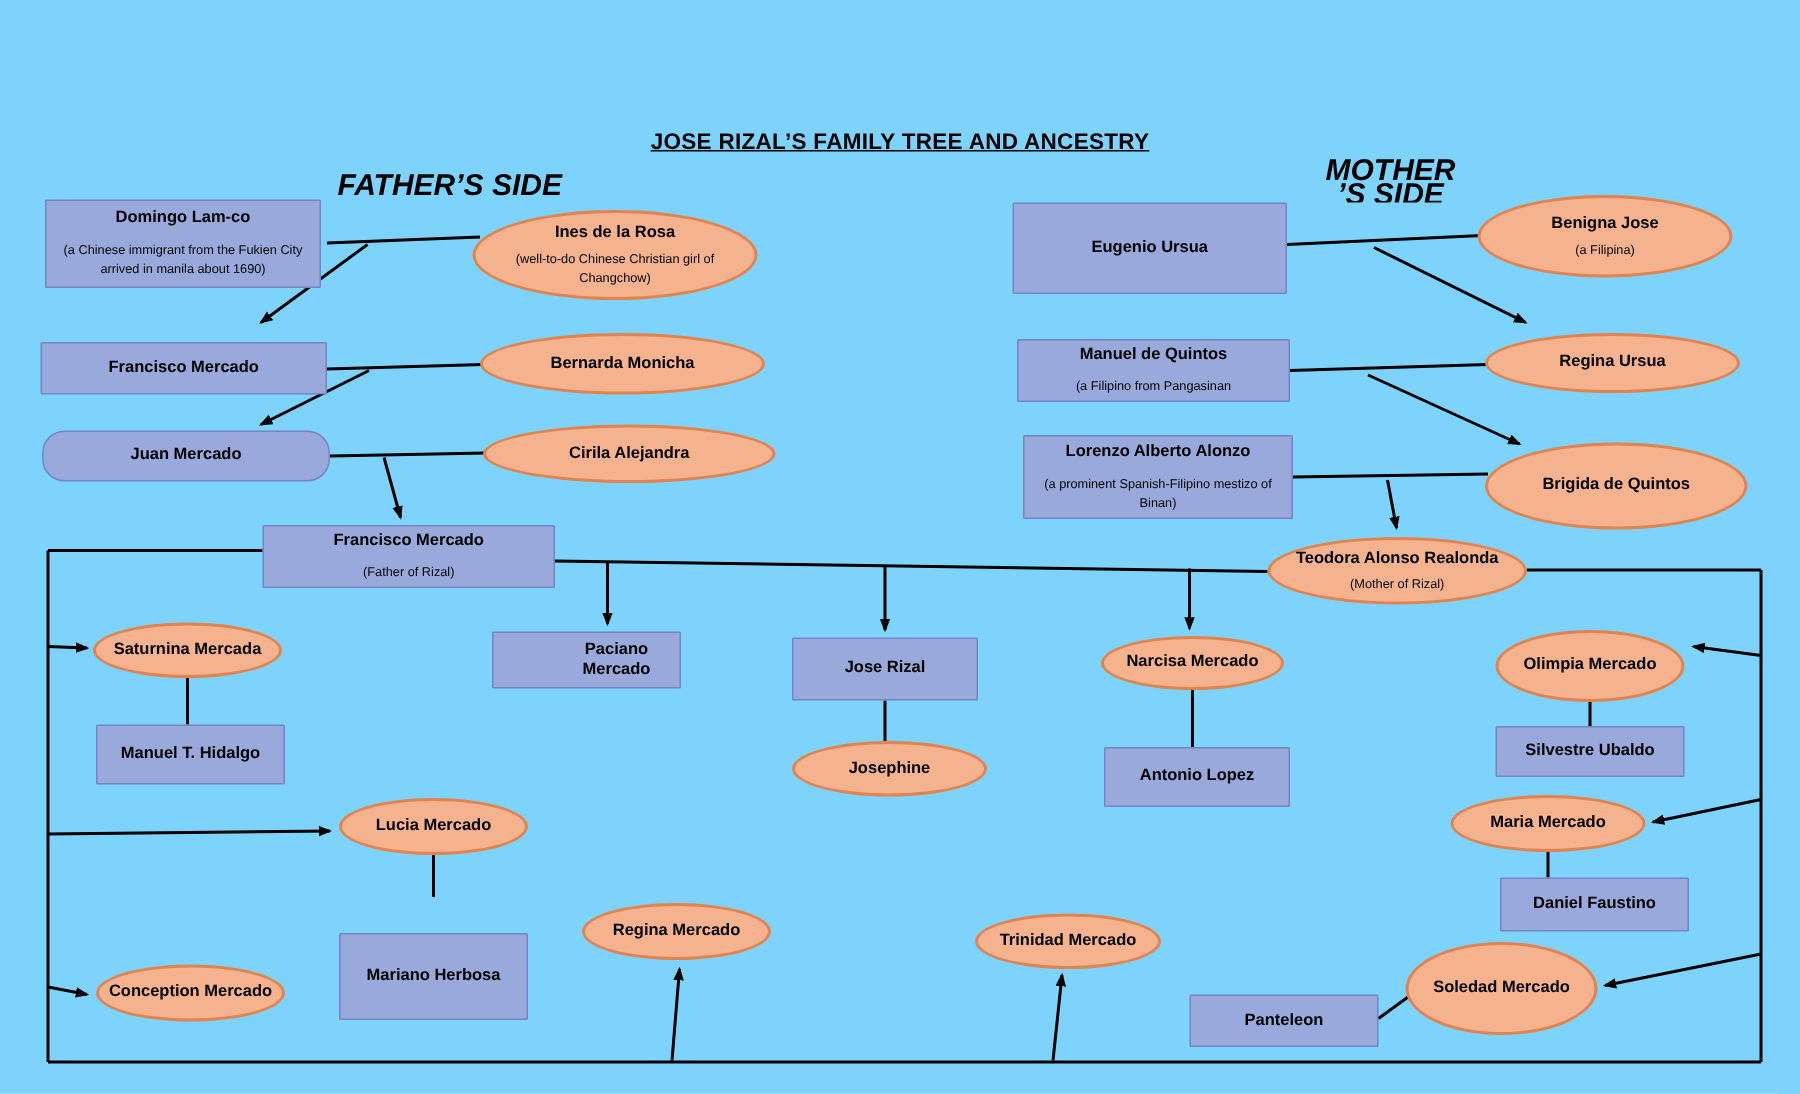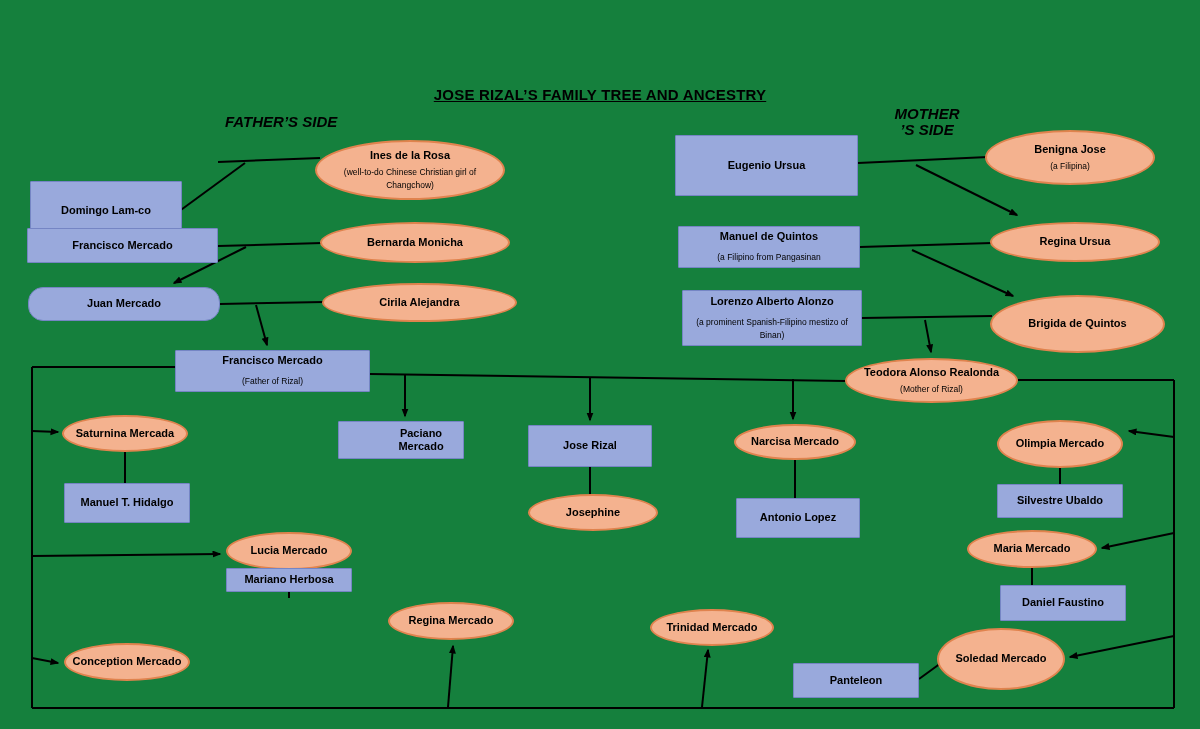--- a/index.html
+++ b/index.html
@@ -1,20 +1,20 @@
 <!DOCTYPE html>
 <html><head>
 <meta charset="utf-8">
 <style>
   html,body{margin:0;padding:0;}
   body{width:1200px;height:729px;background:#ffffff;font-family:"Liberation Sans",sans-serif;color:#000;}
-  .page{position:relative;width:1200px;height:729px;overflow:hidden;background:#15803d;}
+  .page{position:relative;width:1200px;height:729px;overflow:hidden;background:#7dd3fc;}
   .page-title{position:absolute;left:0;right:0;top:86px;margin:0;text-align:center;
     font-size:15px;font-weight:bold;text-decoration:underline;letter-spacing:.2px;}
-  .side-label{position:absolute;font-size:15px;font-weight:bold;font-style:italic;}
+  .side-label{position:absolute;font-size:20px;font-weight:bold;font-style:italic;}
   .side-label.father{left:225px;top:113px;}
   .side-label.mother{left:872px;top:106px;width:110px;text-align:center;height:29px;overflow:hidden;line-height:16px;}
   #edges{position:absolute;left:0;top:0;}
   #edges line{stroke:#000;stroke-width:2;}
   .node{position:absolute;display:flex;flex-direction:column;align-items:center;justify-content:center;
     text-align:center;box-sizing:border-box;}
   .node.box{background:#99A9DC;border:1.6px solid #7585C4;border-radius:1px;}
   .node.ellipse{background:#F4B28F;border:2px solid #E0834E;border-radius:50%;}
   .nt{font-weight:bold;font-size:11px;line-height:1.2;padding:0 4px;}
   .ns{font-size:8.5px;line-height:1.5;padding:0 8px;}
@@ -73,22 +73,23 @@
       <line x1="125" y1="452" x2="125" y2="483"></line>
       <line x1="590" y1="467" x2="590" y2="494"></line>
       <line x1="795" y1="460" x2="795" y2="498"></line>
       <line x1="1060" y1="468" x2="1060" y2="484"></line>
       <line x1="289" y1="570" x2="289" y2="598"></line>
       <line x1="1032" y1="568" x2="1032" y2="585"></line>
       <line x1="919" y1="679" x2="941" y2="663"></line>
     </svg>
 
   <div id="nodes">
-      <div class="node box" style="left: 30px; top: 133px; width: 152px; height: 59px; margin-top: 48px;">
+      <div class="node box" style="left: 30px; top: 133px; width: 184px; height: 59px;">
         <div class="nt">Domingo Lam-co</div>
+        <div class="ns">(a Chinese immigrant from the Fukien City arrived in manila about 1690)</div>
       </div>
       <div class="node ellipse" style="left: 315px; top: 140px; width: 190px; height: 60px;">
         <div class="nt">Ines de la Rosa</div>
         <div class="ns">(well-to-do Chinese Christian girl of Changchow)</div>
       </div>
       <div class="node box" style="left: 27px; top: 228px; width: 191px; height: 35px;">
         <div class="nt">Francisco Mercado</div>
       </div>
       <div class="node ellipse" style="left: 320px; top: 222px; width: 190px; height: 41px;">
         <div class="nt">Bernarda Monicha</div>
@@ -127,21 +128,21 @@
       <div class="node ellipse" style="left: 845px; top: 358px; width: 173px; height: 45px;">
         <div class="nt">Teodora Alonso Realonda</div>
         <div class="ns">(Mother of Rizal)</div>
       </div>
       <div class="node ellipse" style="left: 62px; top: 415px; width: 126px; height: 37px;">
         <div class="nt">Saturnina Mercada</div>
       </div>
       <div class="node box" style="left: 64px; top: 483px; width: 126px; height: 40px;">
         <div class="nt">Manuel T. Hidalgo</div>
       </div>
-      <div class="node box" style="left: 338px; top: 421px; width: 126px; height: 38px; padding-left: 40px;">
+      <div class="node box" style="left: 328px; top: 421px; width: 126px; height: 38px; padding-left: 40px;">
         <div class="nt">Paciano Mercado</div>
       </div>
       <div class="node box" style="left: 528px; top: 425px; width: 124px; height: 42px;">
         <div class="nt">Jose Rizal</div>
       </div>
       <div class="node ellipse" style="left: 528px; top: 494px; width: 130px; height: 37px;">
         <div class="nt">Josephine</div>
       </div>
       <div class="node ellipse" style="left: 734px; top: 424px; width: 122px; height: 36px; text-align: right;">
         <div class="nt">Narcisa Mercado</div>
@@ -151,21 +152,21 @@
       </div>
       <div class="node ellipse" style="left: 997px; top: 420px; width: 126px; height: 48px;">
         <div class="nt">Olimpia Mercado</div>
       </div>
       <div class="node box" style="left: 997px; top: 484px; width: 126px; height: 34px;">
         <div class="nt">Silvestre Ubaldo</div>
       </div>
       <div class="node ellipse" style="left: 226px; top: 532px; width: 126px; height: 38px;">
         <div class="nt">Lucia Mercado</div>
       </div>
-      <div class="node box" style="left: 226px; top: 568px; width: 126px; height: 24px;">
+      <div class="node box" style="left: 226px; top: 622px; width: 126px; height: 58px;">
         <div class="nt">Mariano Herbosa</div>
       </div>
       <div class="node ellipse" style="left: 967px; top: 530px; width: 130px; height: 38px;">
         <div class="nt">Maria Mercado</div>
       </div>
       <div class="node box" style="left: 1000px; top: 585px; width: 126px; height: 36px;">
         <div class="nt">Daniel Faustino</div>
       </div>
       <div class="node ellipse" style="left: 388px; top: 602px; width: 126px; height: 38px;">
         <div class="nt">Regina Mercado</div>

